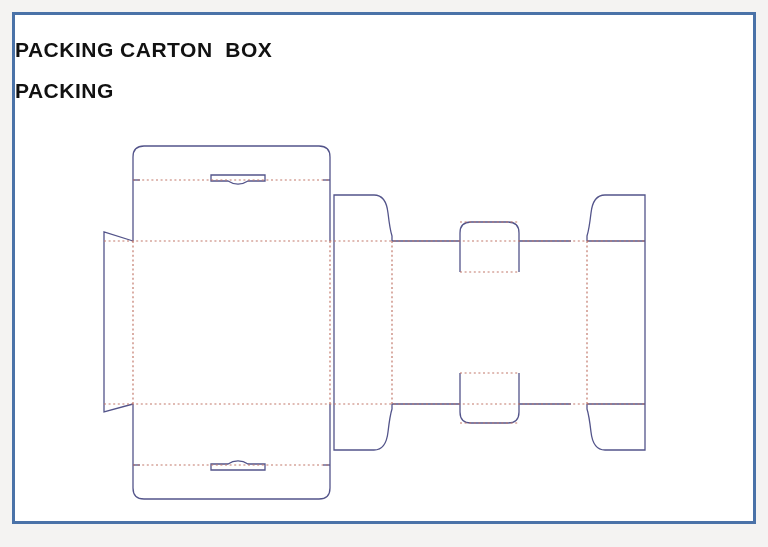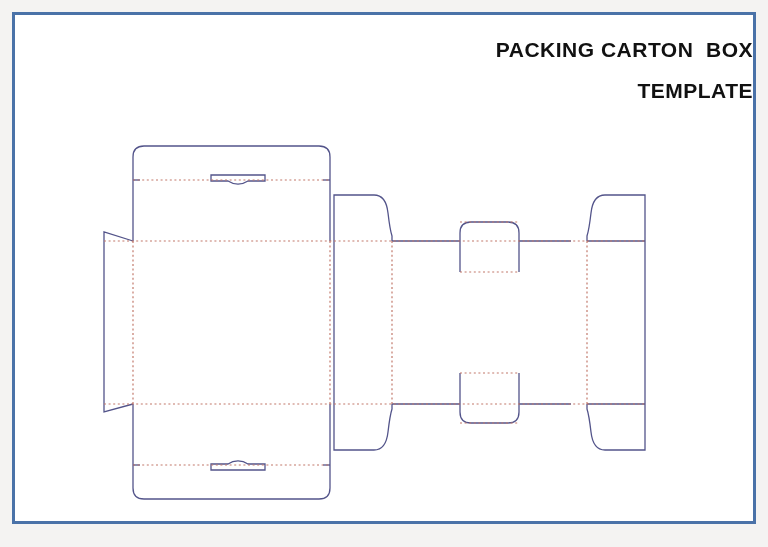--- a/index.html
+++ b/index.html
@@ -26,21 +26,21 @@
     height: 512px;
     background: #ffffff;
     border: 3px solid #4a72a8;
     box-sizing: border-box;
   }
   #title-block {
     position: absolute;
     left: 0;
     top: 24px;
     width: 100%;
-    text-align: right;
+    text-align: left;
     pointer-events: none;
   }
   .title-line {
     font-family: "Liberation Sans", sans-serif;
     font-weight: bold;
     font-size: 21px;
     letter-spacing: 0.5px;
     color: #111111;
     line-height: 1.05;
     white-space: pre;
@@ -60,21 +60,21 @@
   }
 </style>
 </head>
 <body>
 
 <div id="page">
 
   <div id="sheet">
     <div id="title-block">
       <div class="title-line">PACKING CARTON  BOX</div>
-      <div class="title-line second">TEMPLATE</div>
+      <div class="title-line second">PACKING</div>
     </div>
   </div>
 
   <div id="dieline-wrap">
     <svg id="dieline" width="768" height="547" viewBox="0 0 768 547" xmlns="http://www.w3.org/2000/svg">
 
       <g id="cuts" fill="none" stroke="#53548a" stroke-width="1.3" stroke-linejoin="miter" stroke-linecap="butt">
 
         <path d="M 133 241 L 104 232 L 104 412 L 133 404"></path>
 

